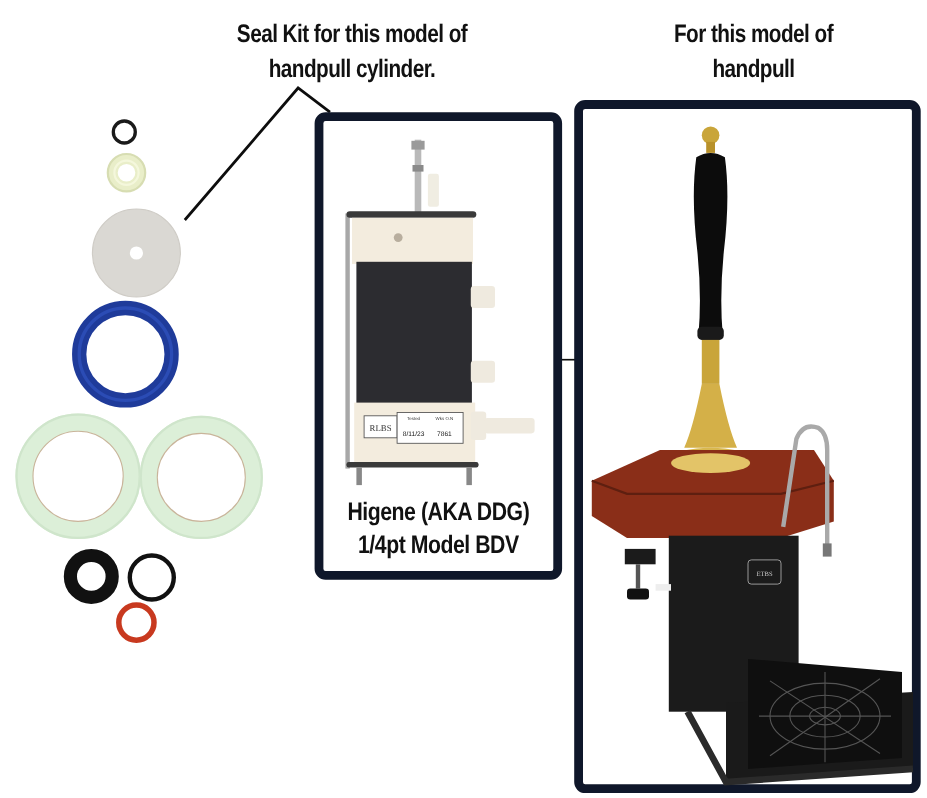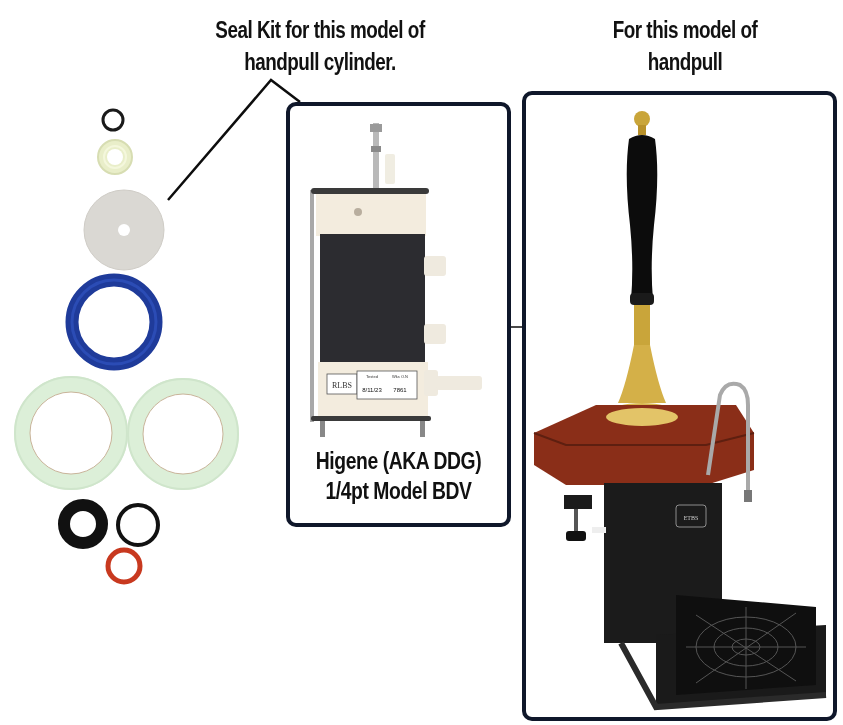--- a/index.html
+++ b/index.html
@@ -1,21 +1,21 @@
 <!DOCTYPE html>
 <html><head>
 <meta charset="utf-8">
 <style>
   html, body { margin:0; padding:0; background:#ffffff; }
   body { width:843px; height:725px; position:relative; overflow:hidden;
          font-family: "Liberation Sans", "DejaVu Sans", sans-serif; }
   .caption { position:absolute; text-align:center; font-weight:bold; color:#111;
              font-family: "Liberation Sans", sans-serif; font-size:23px; line-height:32px;
              letter-spacing:-0.6px; transform:scaleX(0.82); transform-origin:center top; }
-  .box { position:absolute; border:4px solid #0f172a; border-radius:10px; background:#fff; box-sizing:border-box; }
+  .box { position:absolute; border:8px solid #0f172a; border-radius:10px; background:#fff; box-sizing:border-box; }
   .box-label { position:absolute; left:0; right:0; text-align:center; font-weight:bold; color:#111;
                font-size:23px; line-height:30px; letter-spacing:-0.5px; transform:scaleX(0.84); }
   svg { position:absolute; }
 </style>
 </head>
 <body>
 
 <div class="caption" style="left:170px; top:14px; width:300px;">
   <div>Seal Kit for this model of</div>
   <div>handpull cylinder.</div>

